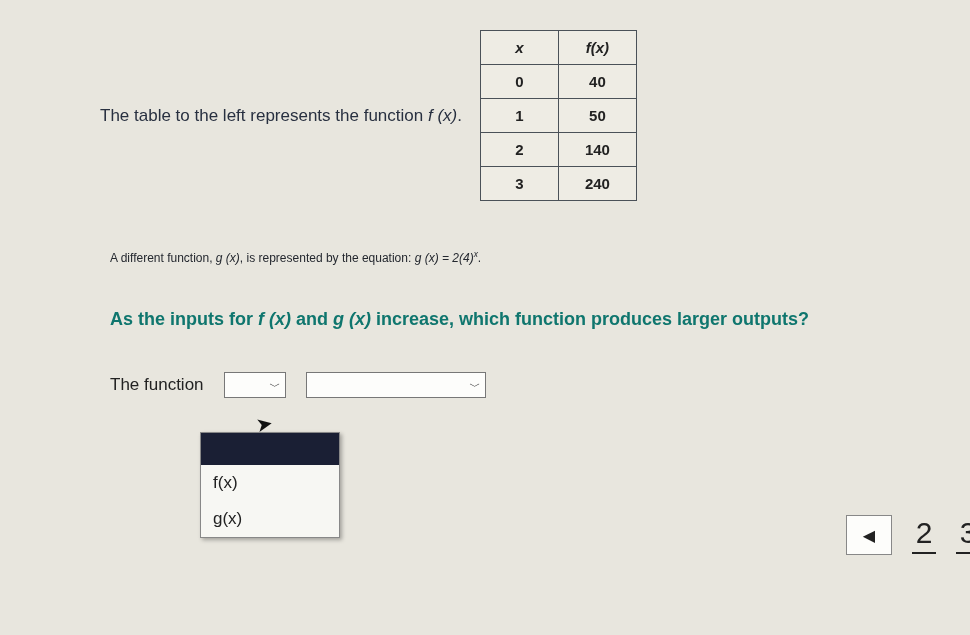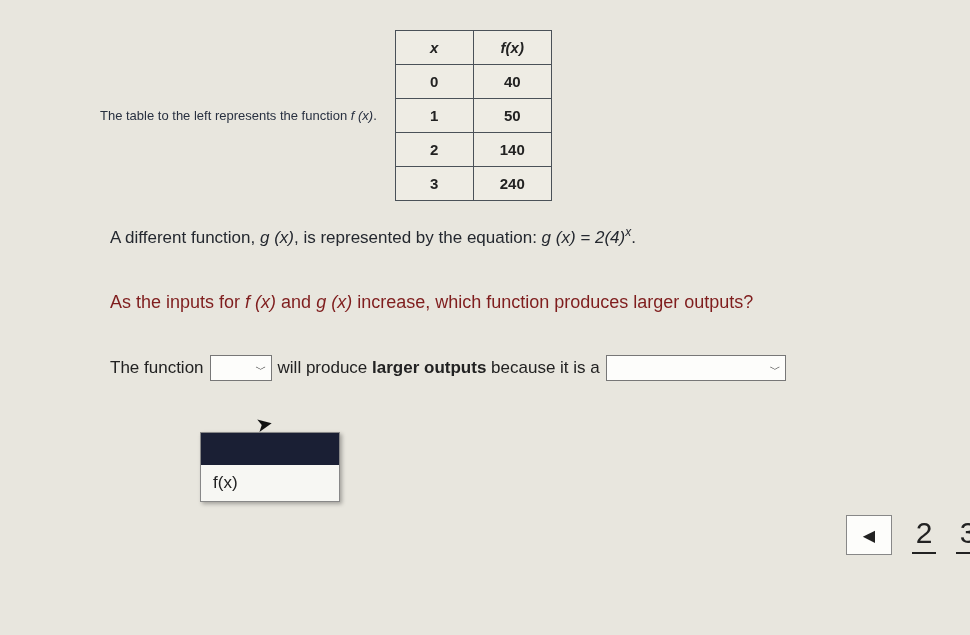--- a/index.html
+++ b/index.html
@@ -14,58 +14,58 @@
       overflow: hidden;
     }
     .row1 {
       display: flex;
       align-items: center;
       gap: 18px;
       margin-top: 10px;
       margin-left: 60px;
     }
     .intro {
-      font-size: 13px;
+      font-size: 17px;
       color: #283040;
     }
     table.data {
       border-collapse: collapse;
       background: #eeece4;
     }
     table.data th, table.data td {
       border: 1.5px solid #4a5158;
       padding: 6px 0;
       text-align: center;
       font-size: 15px;
       width: 78px;
       height: 34px;
       font-weight: bold;
       color: #222;
     }
     table.data th { font-style: italic; font-weight: bold; }
     .para {
-      font-size: 17px;
+      font-size: 12px;
       margin-left: 70px;
-      margin-top: 24px;
+      margin-top: 48px;
       color: #24282f;
     }
     .question {
       font-size: 18px;
       margin-left: 70px;
       margin-top: 44px;
-      font-weight: normal;
-      color: #7f1d1d;
+      font-weight: bold;
+      color: #0f766e;
     }
     .answer {
       margin-left: 70px;
       margin-top: 42px;
       font-size: 17px;
       display: flex;
       align-items: center;
-      gap: 6px;
+      gap: 20px;
       flex-wrap: wrap;
     }
     .sel {
       display:inline-block;
       background:#fdfdfb;
       border:1px solid #777;
       height:26px;
       position:relative;
       vertical-align:middle;
     }
@@ -170,31 +170,29 @@
 
 <div class="question">
   <span>As the inputs for </span><i><span>f (x)</span></i><span> and </span><i><span>g (x)</span></i><span> increase, which function produces larger outputs?</span>
 </div>
 
 <div class="answer">
   <span>The function</span>
   <span class="sel sel1">
     <span class="caret">﹀</span>
   </span>
-  <span>
-    <span>will produce </span><span class="bold">larger outputs</span><span> because it is a</span>
-  </span>
   <span class="sel sel2">
     <span class="caret">﹀</span>
   </span>
 </div>
 
 <div class="dropdown">
   <div class="opt blank"></div>
   <div class="opt">f(x)</div>
+  <div class="opt">g(x)</div>
 </div>
 
 <div class="cursor">➤</div>
 
 <div class="pager">
   <div class="prevbtn">
     <span>◀</span>
   </div>
   <div class="pagenum">2</div>
   <div class="pagenum">3</div>

